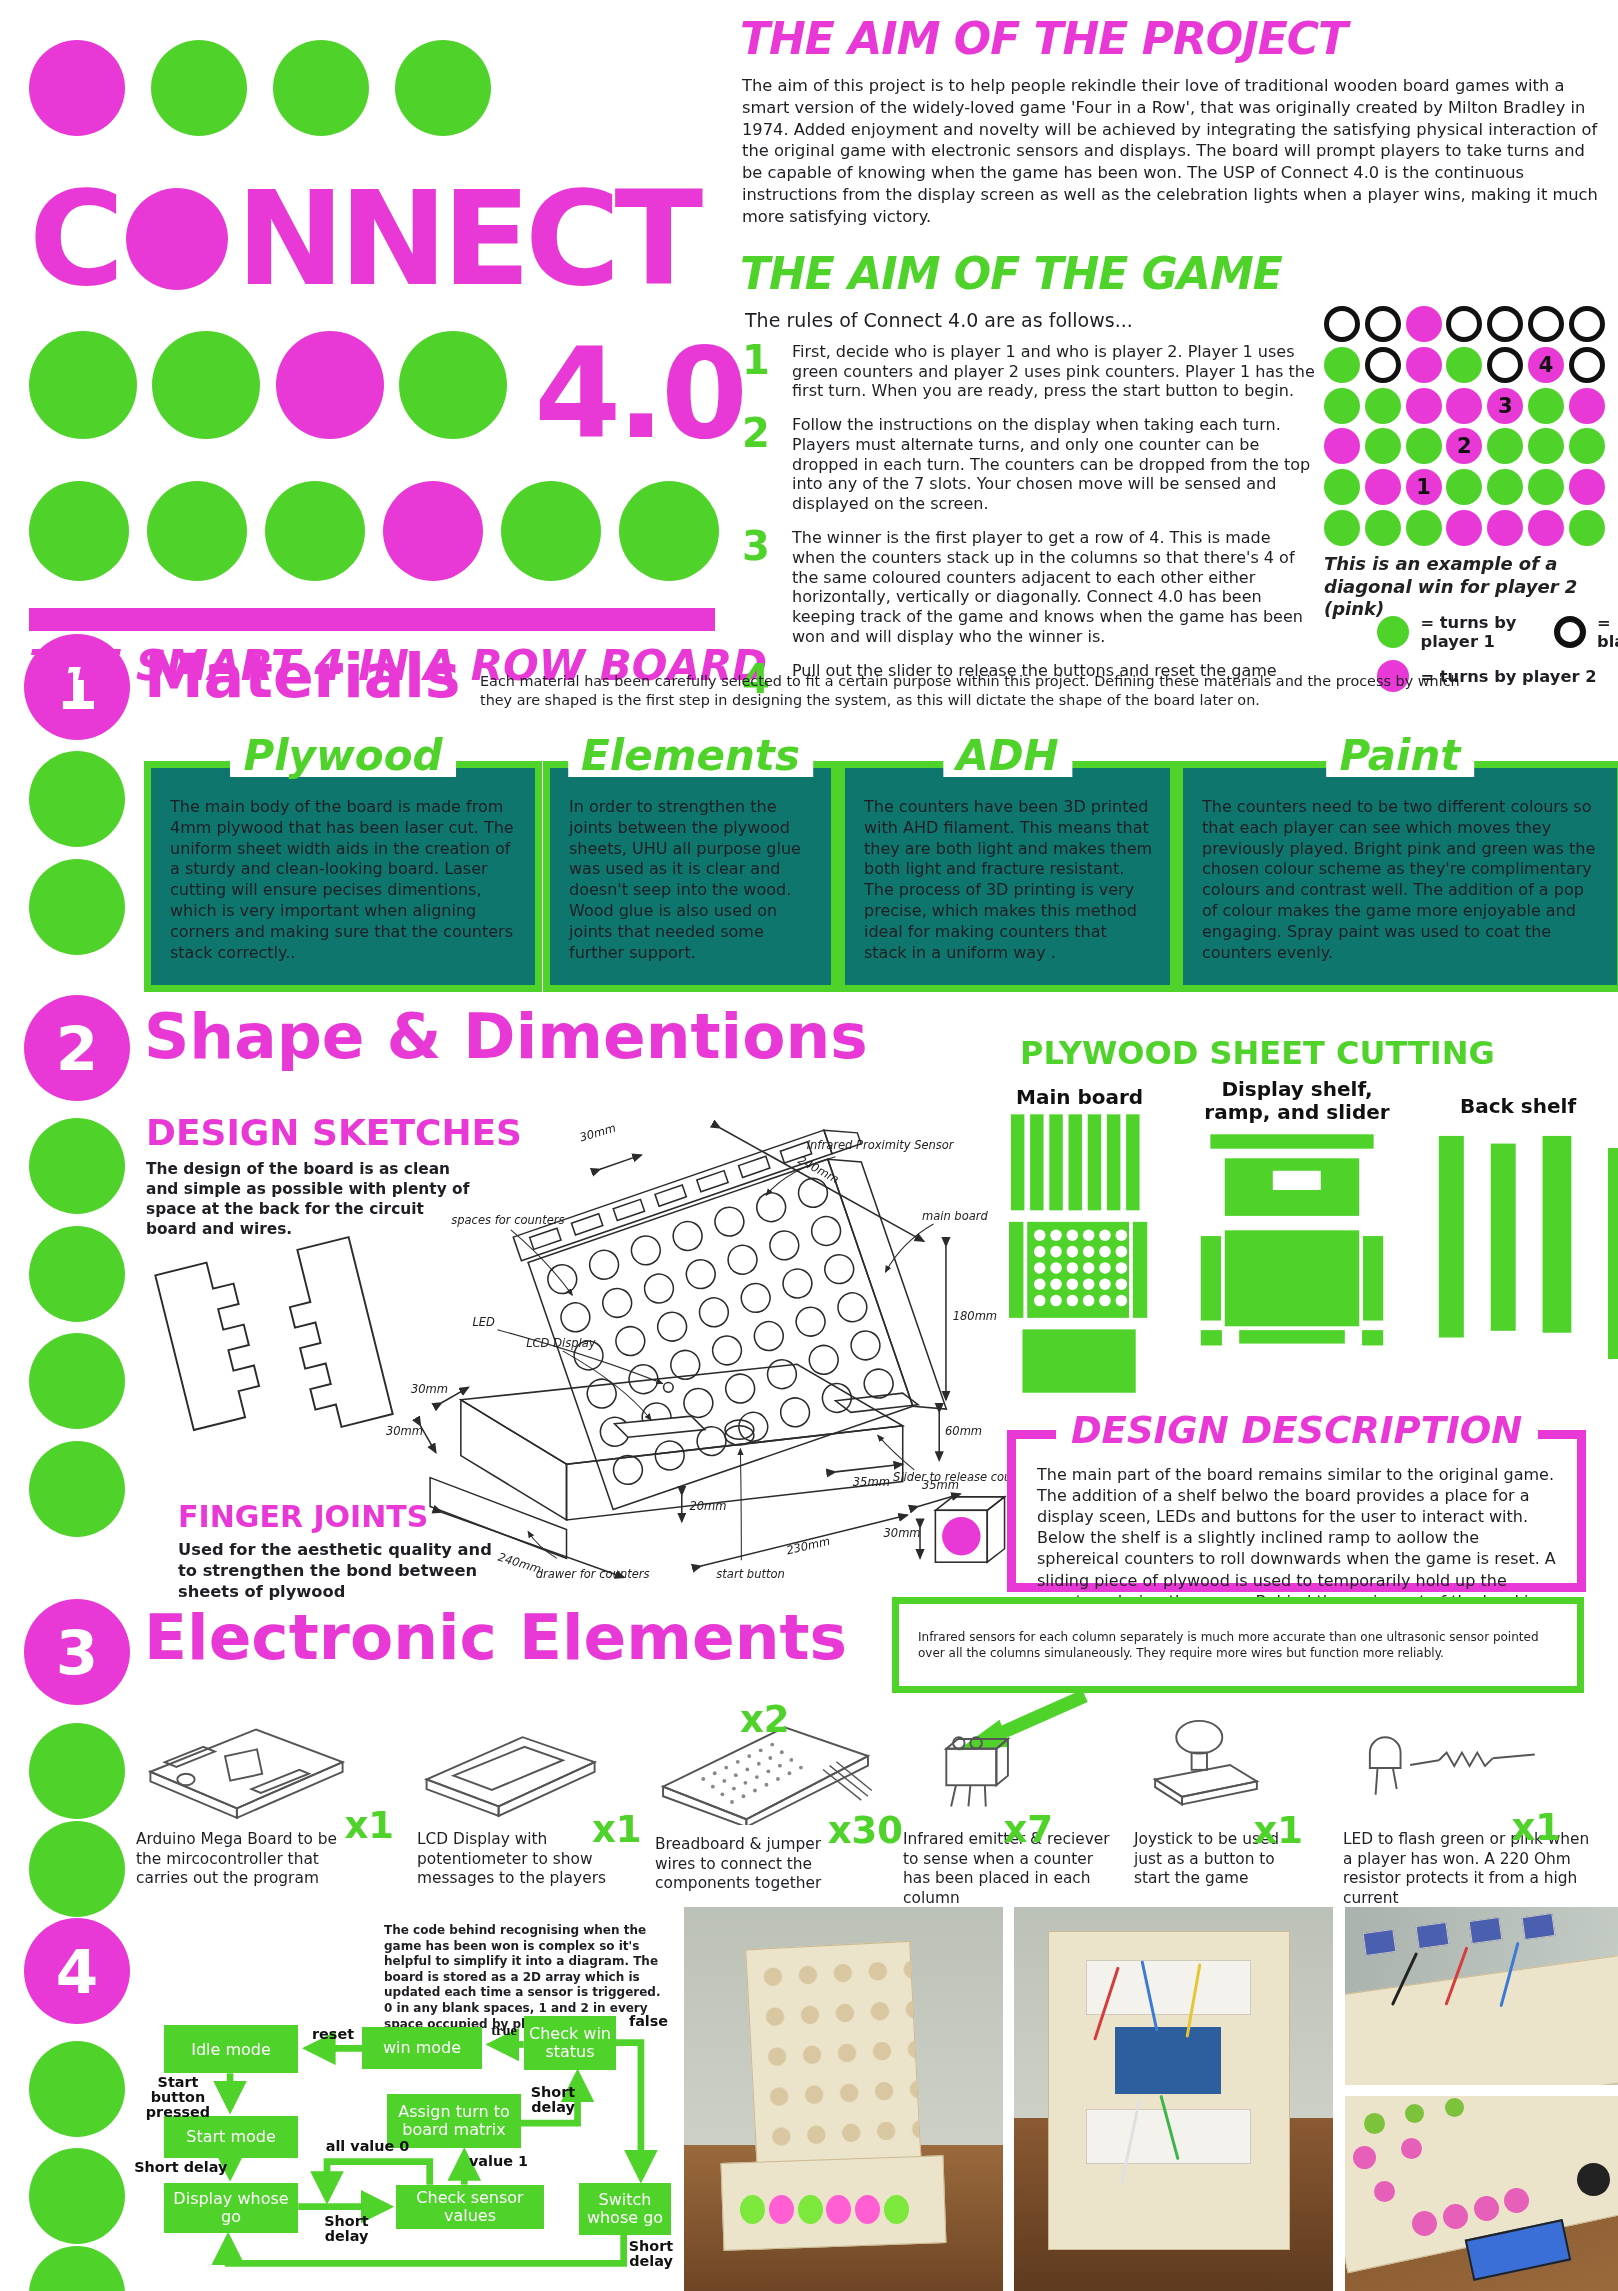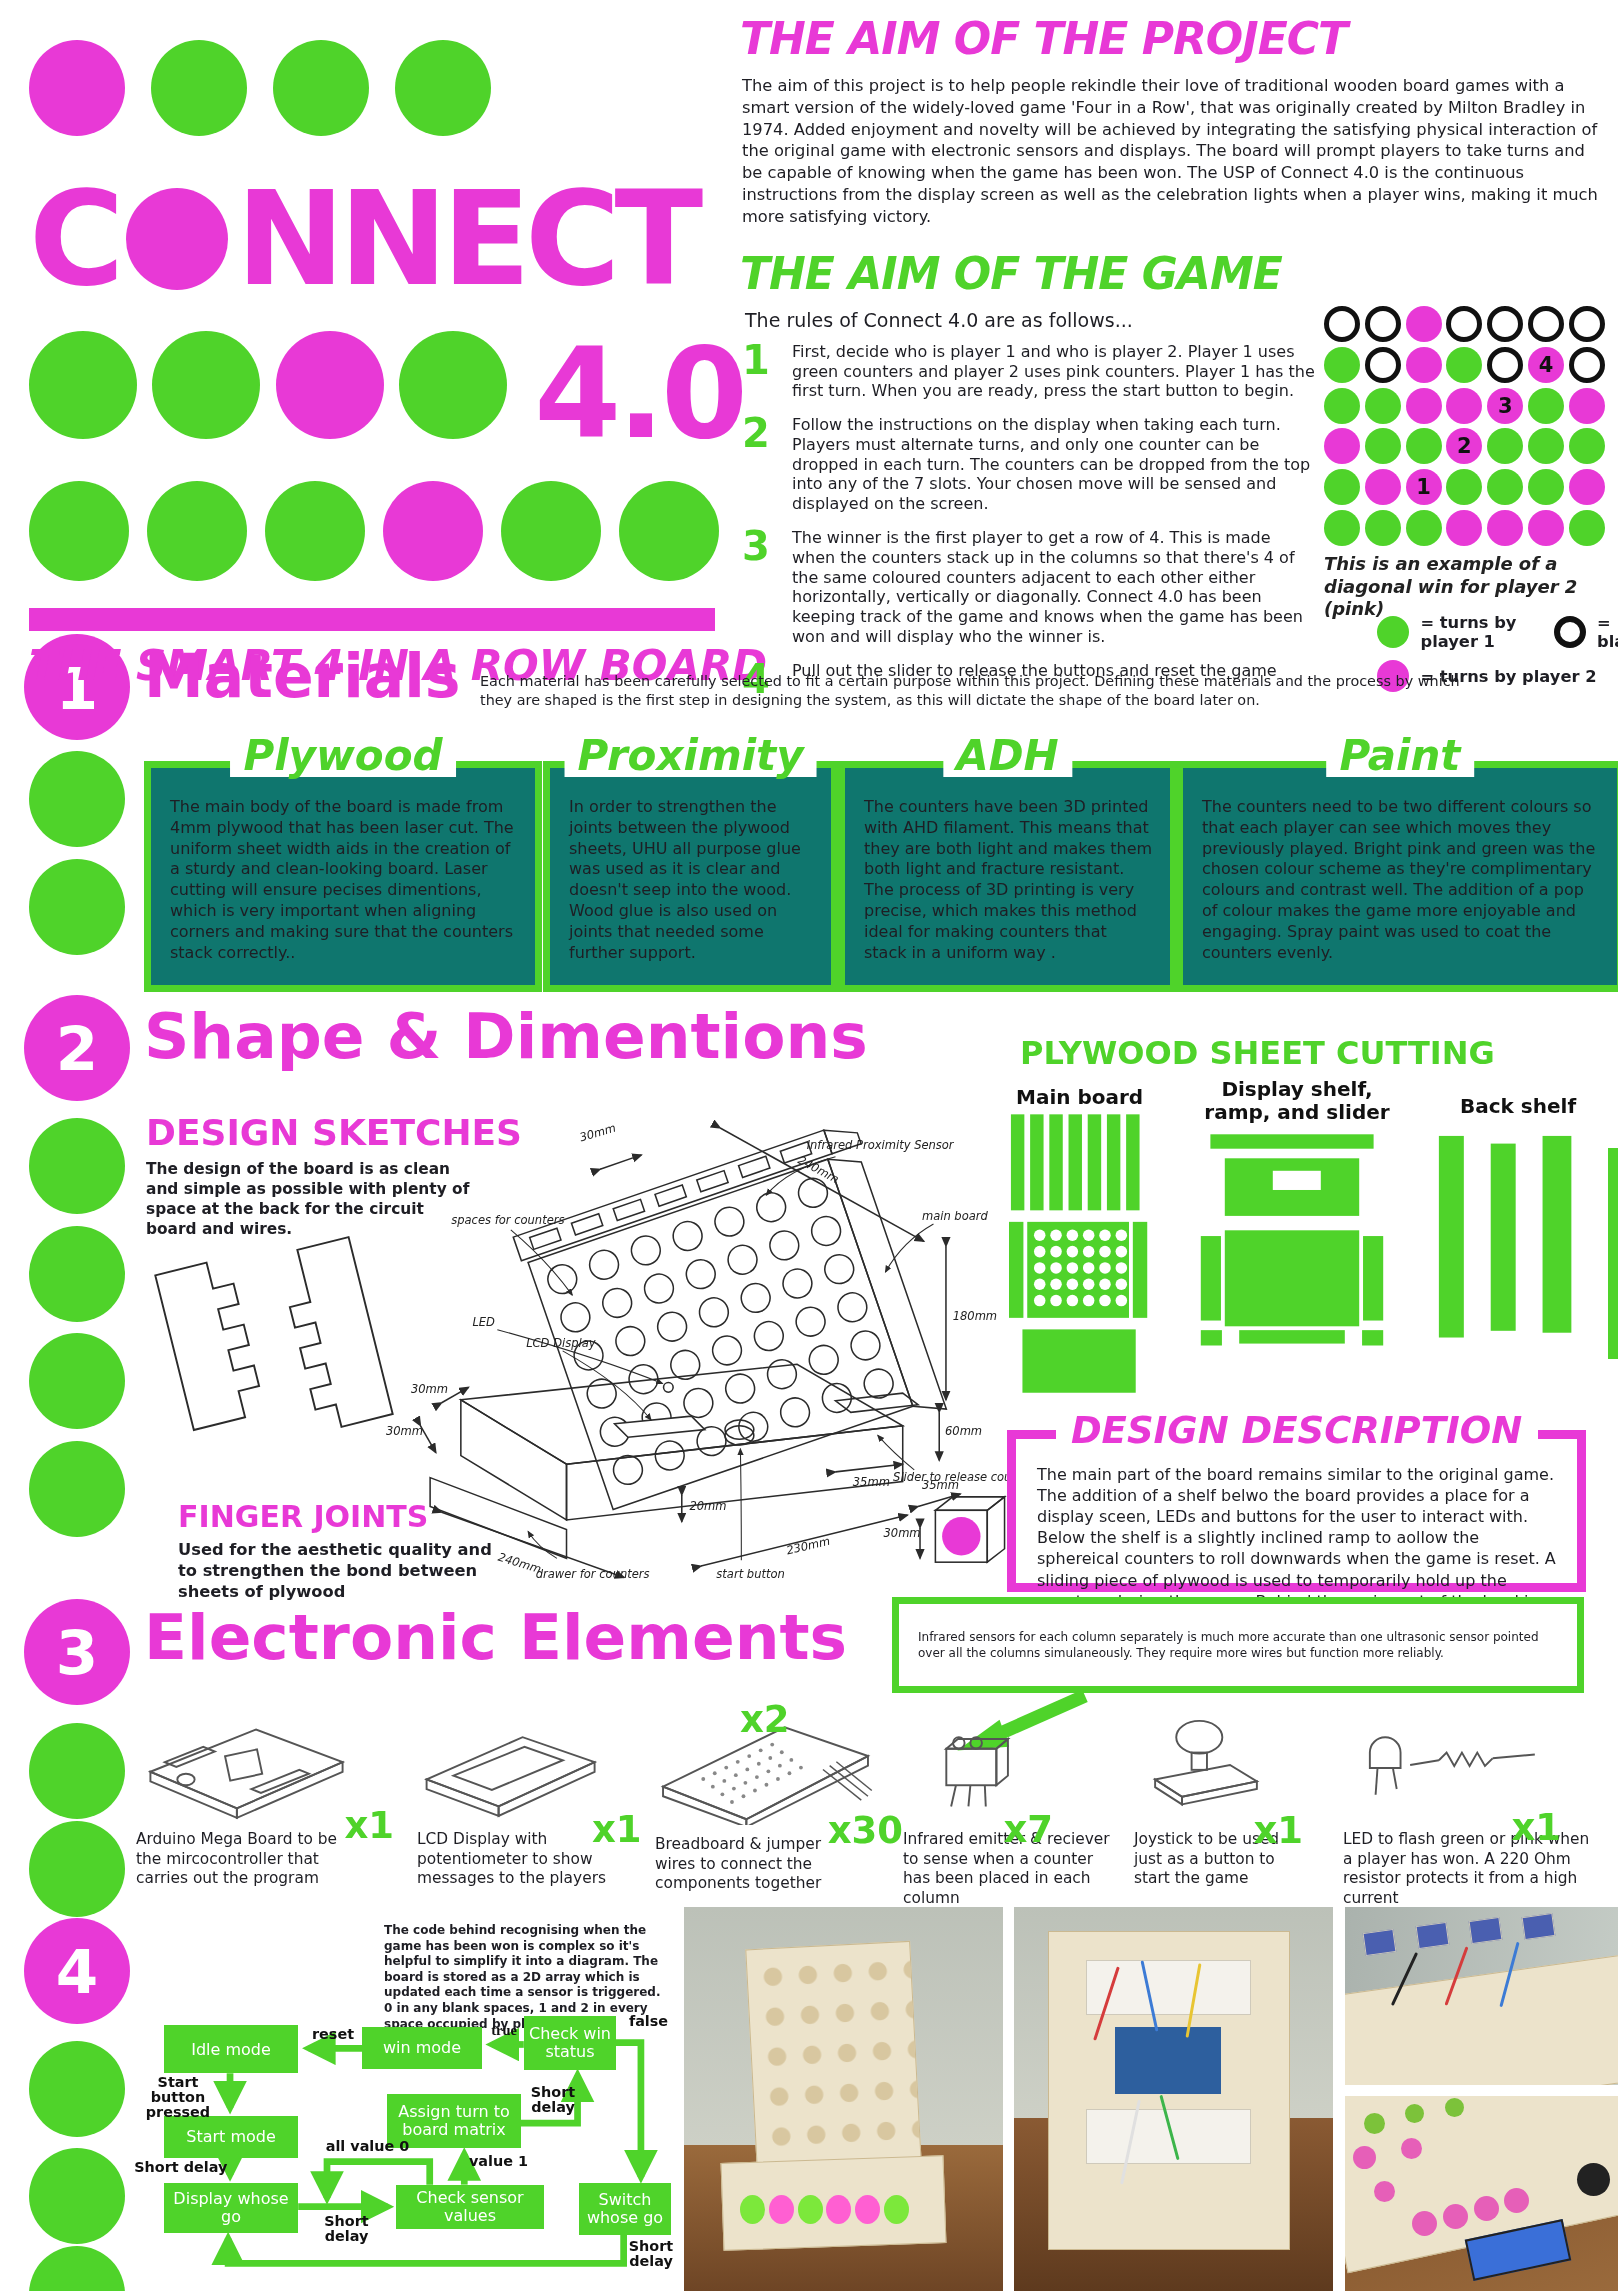--- a/index.html
+++ b/index.html
@@ -239,21 +239,21 @@
   </div>
 
   <h2 class="abs section-title" style="left:144px;top:646px;">Materials</h2>
   <div class="abs" style="left:480px;top:672px;width:999px;font-size:14.4px;line-height:1.32;">Each material has been carefully selected to fit a certain purpose within this project. Defining these materials and the process by which they are shaped is the first step in designing the system, as this will dictate the shape of the board later on.</div>
 
   <div class="mat-box" style="left:144px;top:761px;width:384px;">
     <div class="mat-title">Plywood</div>
     <div class="mat-body">The main body of the board is made from 4mm plywood that has been laser cut. The uniform sheet width aids in the creation of a sturdy and clean-looking board. Laser cutting will ensure pecises dimentions, which is very important when aligning corners and making sure that the counters stack correctly..</div>
   </div>
   <div class="mat-box" style="left:543px;top:761px;width:281px;">
-    <div class="mat-title">Proximity</div>
+    <div class="mat-title">Elements</div>
     <div class="mat-body">In order to strengthen the joints between the plywood sheets, UHU all purpose glue was used as it is clear and doesn't seep into the wood. Wood glue is also used on joints that needed some further support.</div>
   </div>
   <div class="mat-box" style="left:838px;top:761px;width:325px;">
     <div class="mat-title">ADH</div>
     <div class="mat-body">The counters have been 3D printed with AHD filament. This means that they are both light and makes them both light and fracture resistant. The process of 3D printing is very precise, which makes this method ideal for making counters that stack in a uniform way .</div>
   </div>
   <div class="mat-box" style="left:1176px;top:761px;width:434px;">
     <div class="mat-title">Paint</div>
     <div class="mat-body">The counters need to be two different colours so that each player can see which moves they previously played. Bright pink and green was the chosen colour scheme as they're complimentary colours and contrast well. The addition of a pop of colour makes the game more enjoyable and engaging. Spray paint was used to coat the counters evenly.</div>
   </div>

